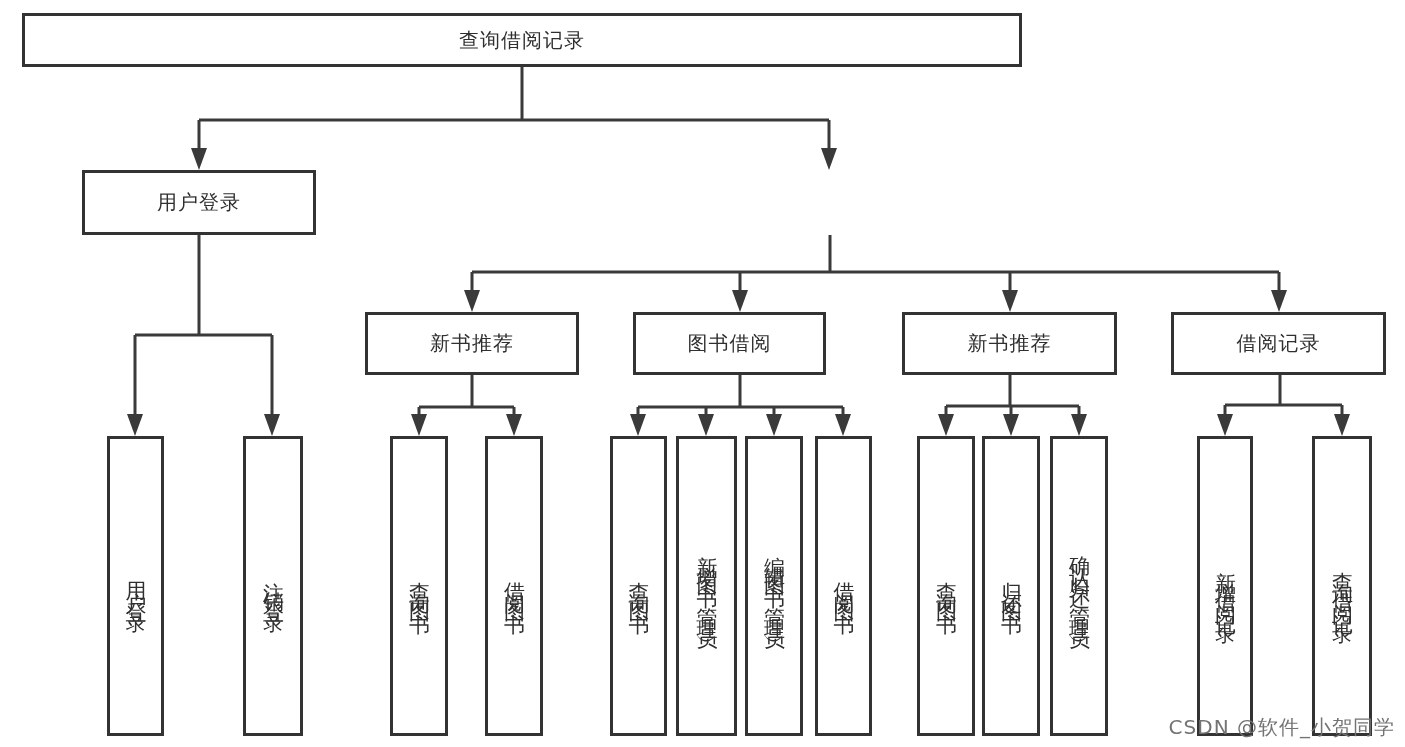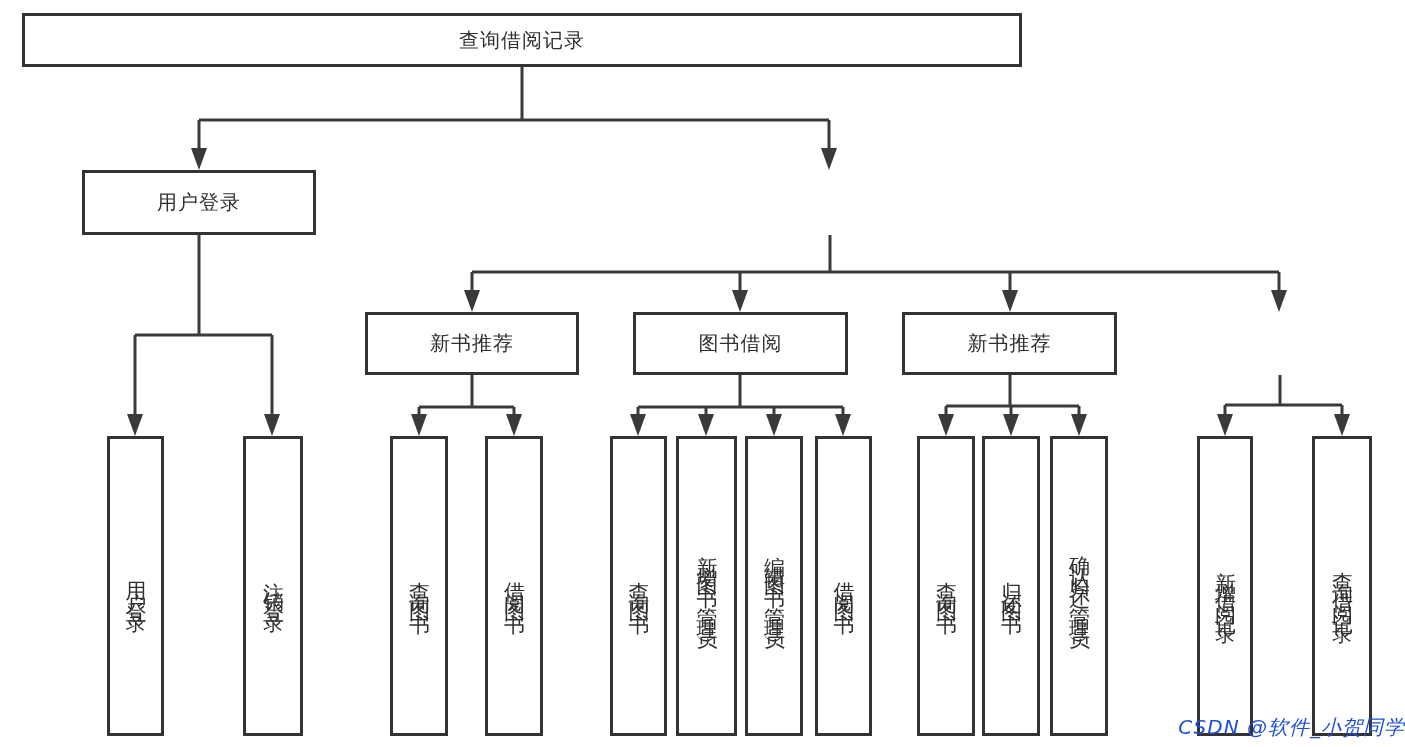--- a/index.html
+++ b/index.html
@@ -40,27 +40,26 @@
     writing-mode: vertical-rl;
     text-orientation: mixed;
     font-size: 21px;
     letter-spacing: 0.5em;
     line-height: 1;
     white-space: nowrap;
   }
   .watermark {
     position: absolute;
     top: 714px;
-    right: 0;
+    right: 10px;
     font-size: 20px;
-    color: #1d4ed8;
+    color: #737373;
     letter-spacing: 1px;
     white-space: nowrap;
     z-index: 5;
-    font-style: italic;
   }
 </style>
 </head>
 <body>
 
 <div class="canvas">
 
   <svg class="connectors" viewBox="0 0 1405 747" fill="none" stroke="#3a3a3a" stroke-width="3">
 
     <g>
@@ -115,25 +114,28 @@
     <span class="hlabel">查询借阅记录</span>
   </div>
 
   <div class="box" style="left:82px; top:170px; width:234px; height:65px;">
     <span class="hlabel">用户登录</span>
   </div>
 
   <div class="box" style="left:365px; top:312px; width:214px; height:63px;">
     <span class="hlabel">新书推荐</span>
   </div>
-  <div class="box" style="left:633px; top:312px; width:215px; height:63px;">
+  <div class="box" style="left:633px; top:312px; width:193px; height:63px;">
     <span class="hlabel">图书借阅</span>
   </div>
   <div class="box" style="left:902px; top:312px; width:215px; height:63px;">
     <span class="hlabel">新书推荐</span>
+  </div>
+  <div class="box" style="left:1171px; top:312px; width:215px; height:63px;">
+    <span class="hlabel">借阅记录</span>
   </div>
 
   <div class="box leaf" style="left:107px; top:436px; width:57px; height:300px;">
     <span class="vtext">用户登录</span>
   </div>
   <div class="box leaf" style="left:243px; top:436px; width:60px; height:300px;">
     <span class="vtext">注销登录</span>
   </div>
 
   <div class="box leaf" style="left:390px; top:436px; width:58px; height:300px;">

